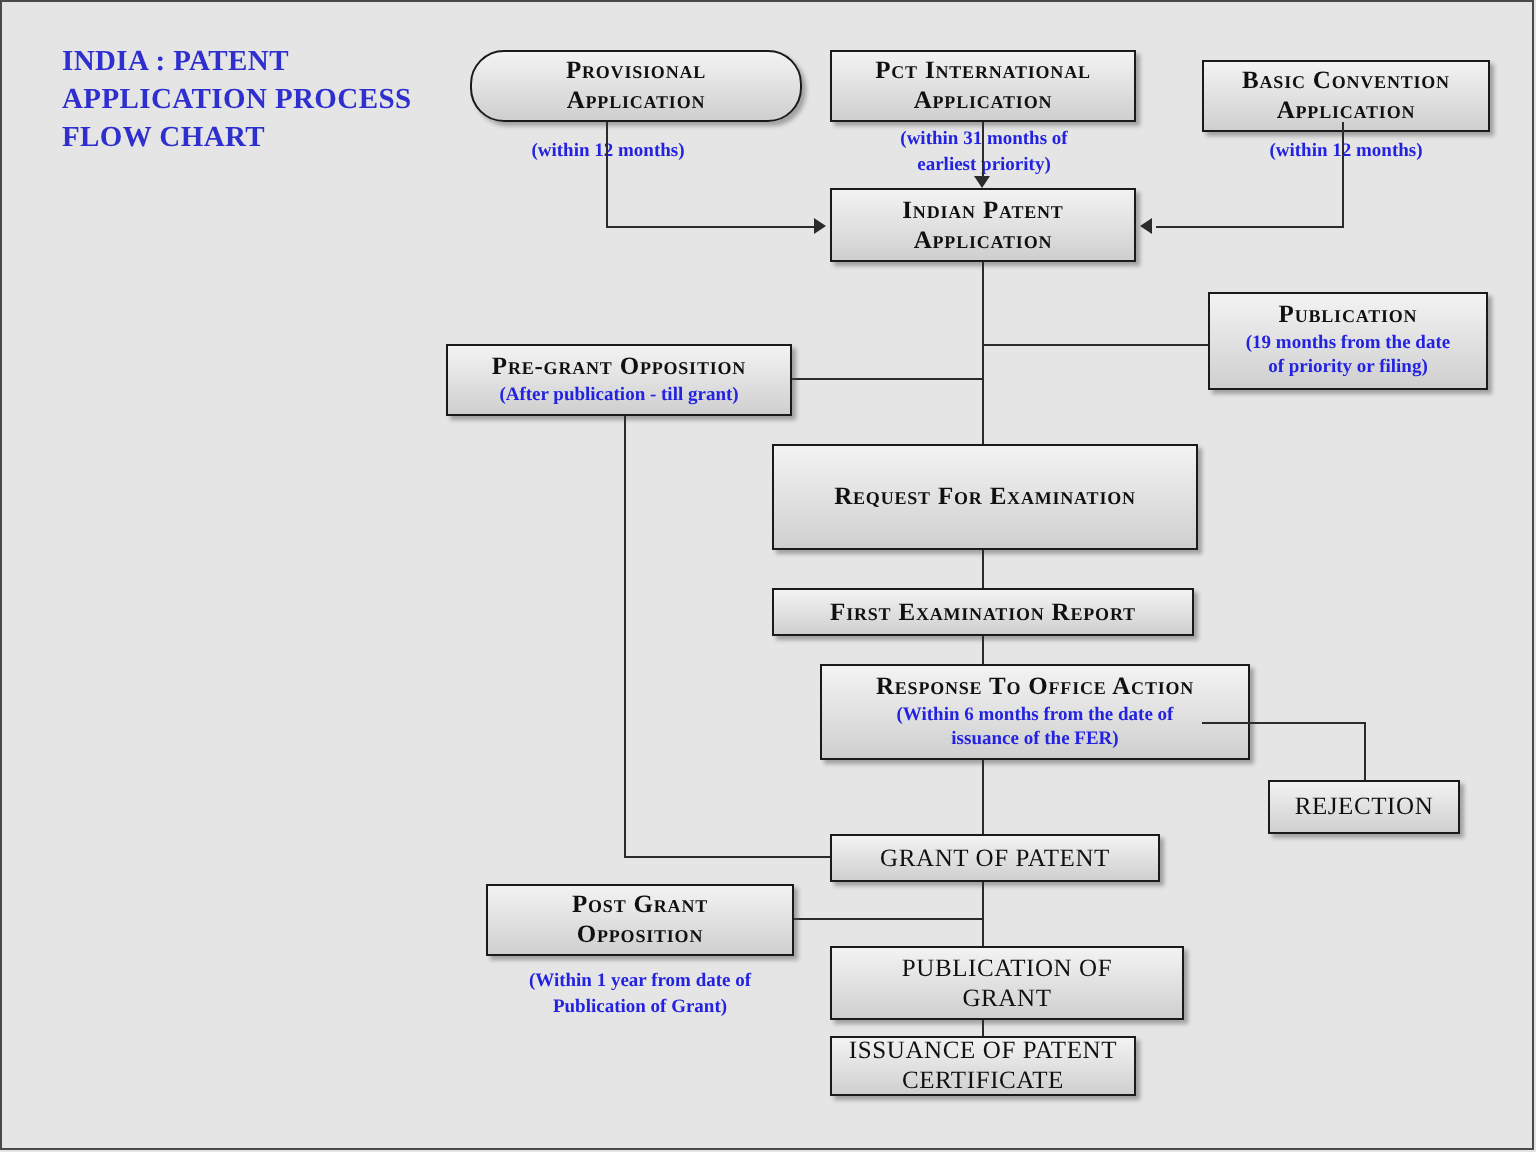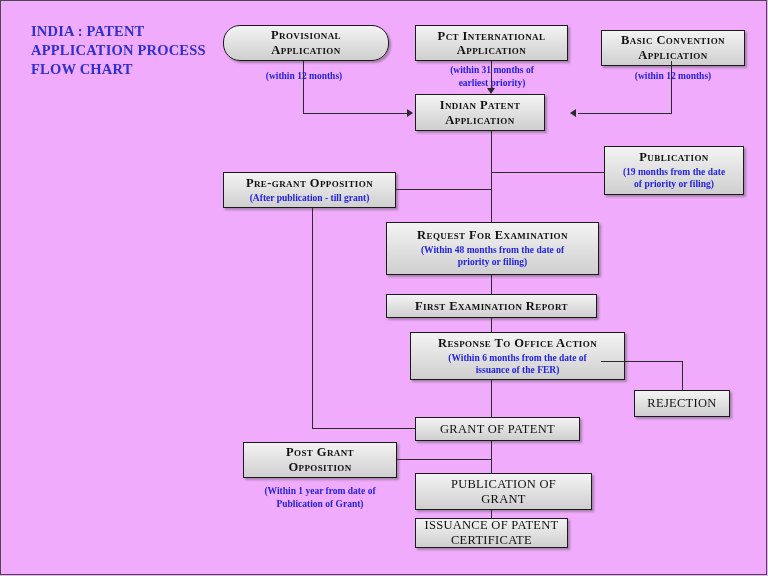--- a/index.html
+++ b/index.html
@@ -5,21 +5,21 @@
 <style>
   html, body {
     margin: 0;
     padding: 0;
     background: #ffffff;
   }
   #canvas {
     position: relative;
     width: 768px;
     height: 576px;
-    background: #f0abfc;
+    background: #e5e5e5;
     overflow: hidden;
     font-family: "Liberation Serif", "DejaVu Serif", serif;
   }
   
   #frame {
     position: absolute;
     left: 0; top: 0;
     width: 767px; height: 575px;
     border: 1px solid #4a4a4a;
     box-sizing: border-box;
@@ -117,43 +117,43 @@
 <body>
 
 <div id="canvas">
 
   <div id="frame"></div>
 
   <div id="title">INDIA : PATENT
 APPLICATION PROCESS
 FLOW CHART</div>
 
-  <div class="box sc" style="left:223px; top:25px; width:166px; height:36px;border-radius:17px;">
+  <div class="box sc" style="left:235px; top:25px; width:166px; height:36px;border-radius:17px;">
     <div class="hd">Provisional
 Application</div>
   </div>
 
-  <div class="box sc" style="left:415px; top:25px; width:153px; height:36px;justify-content:flex-end;">
+  <div class="box sc" style="left:415px; top:25px; width:153px; height:36px;">
     <div class="hd">Pct International
 Application</div>
   </div>
 
   <div class="box sc" style="left:601px; top:30px; width:144px; height:36px;">
     <div class="hd">Basic Convention
 Application</div>
   </div>
 
   <div class="note" style="left:234px; top:70px; width:140px;">(within 12 months)</div>
 
   <div class="note" style="left:417px; top:64px; width:150px;">(within 31  months of
 earliest   priority)</div>
 
   <div class="note" style="left:600px; top:70px; width:146px;">(within 12   months)</div>
 
-  <div class="box sc" style="left:415px; top:94px; width:130px; height:37px;">
+  <div class="box sc" style="left:415px; top:94px; width:153px; height:37px;">
     <div class="hd">Indian Patent
 Application</div>
   </div>
 
   <div class="ln lnv" style="left:303px; top:61px; height:52px;"></div>
   <div class="ln lnh" style="left:303px; top:113px; width:104px;"></div>
   <div class="arrow arrow-right" style="left:407px; top:109px;"></div>
 
   <div class="ln lnv" style="left:491px; top:61px; height:27px;"></div>
   <div class="arrow arrow-down" style="left:487px; top:88px;"></div>
@@ -177,22 +177,20 @@
   <div class="box sc" style="left:223px; top:172px; width:173px; height:36px;">
     <div class="hd">Pre-grant  Opposition</div>
     <div class="sub">(After publication - till grant)</div>
   </div>
 
   <div class="ln lnv" style="left:312px; top:208px; height:220px;"></div>
   <div class="ln lnh" style="left:312px; top:428px; width:104px;"></div>
 
   <div class="box sc" style="left:386px; top:222px; width:213px; height:53px;">
     <div class="hd">Request For Examination</div>
-    <div class="sub">(Within 48 months from  the date of
-priority or filing)</div>
   </div>
 
   <div class="ln lnv" style="left:491px; top:275px; height:19px;"></div>
 
   <div class="box sc" style="left:386px; top:294px; width:211px; height:24px;">
     <div class="hd">First Examination Report</div>
   </div>
 
   <div class="ln lnv" style="left:491px; top:318px; height:14px;"></div>
 

